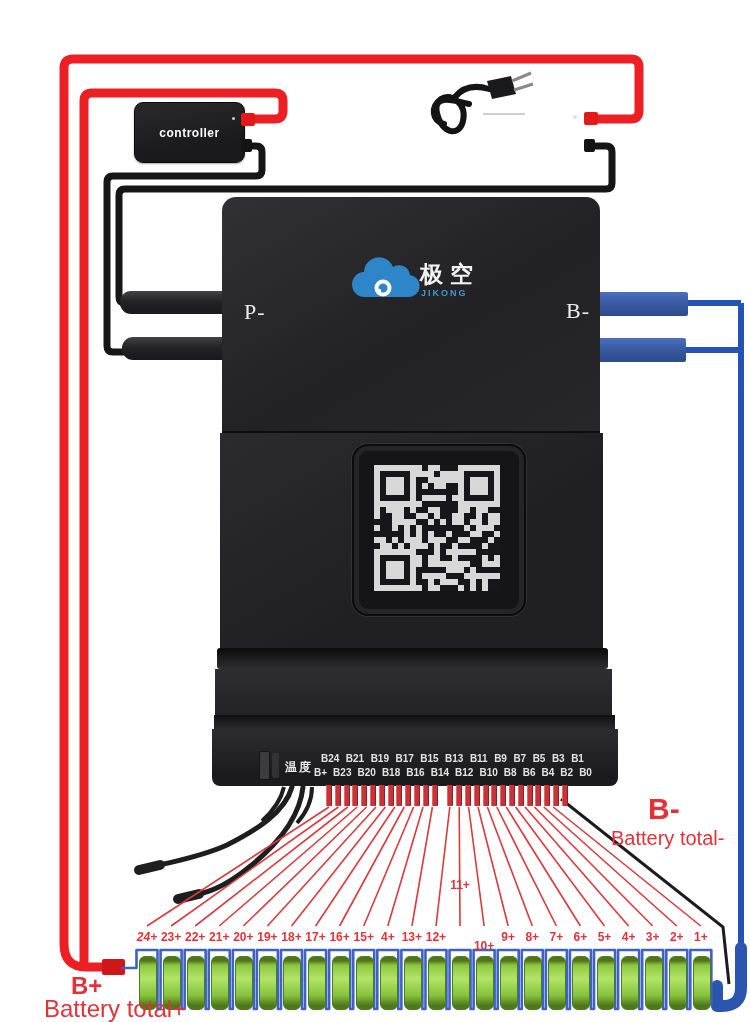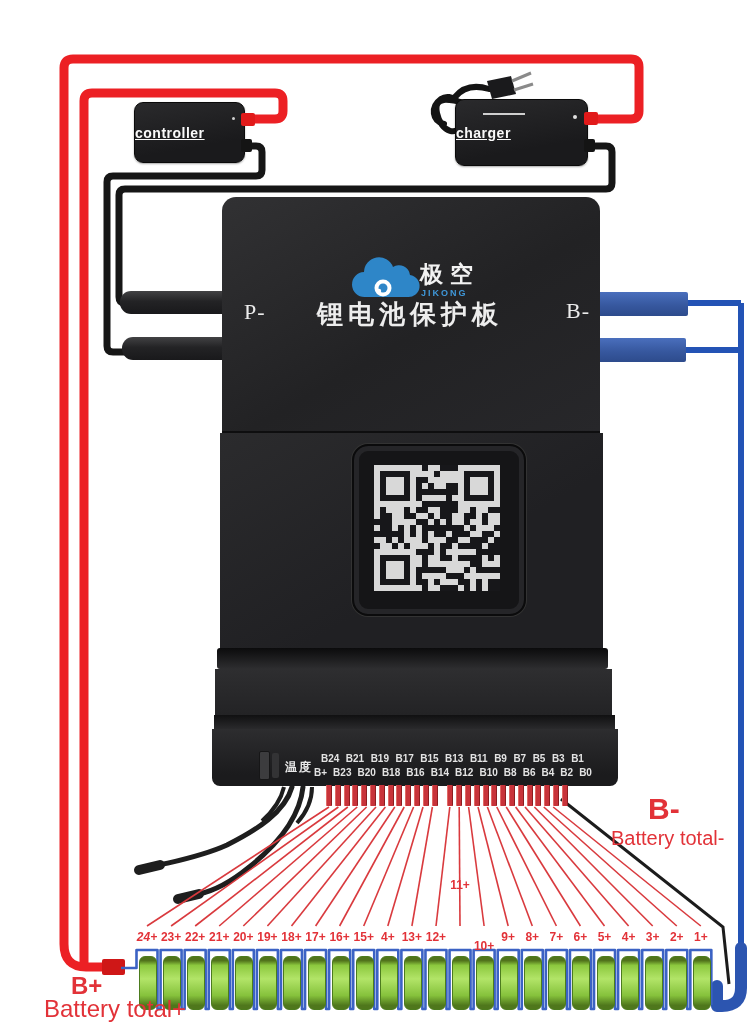--- a/index.html
+++ b/index.html
@@ -6,22 +6,22 @@
   .stage{position:relative;width:750px;height:1022px;background:#fff;overflow:hidden;
          font-family:"Liberation Sans",sans-serif;}
   .abs{position:absolute;}
   svg{position:absolute;left:0;top:0;overflow:visible;}
   
   :root{--wire-red:#ec2024;--wire-black:#161616;--wire-blue:#2c55b0;--ann-red:#e23238;
         --brand-blue:#2e86c8;}
   
   .devbox{position:absolute;background:linear-gradient(170deg,#2a2a2c,#1a1a1c 70%);
           border:1px solid #0a0a0a;border-radius:9px;color:#fafafa;display:flex;
-          align-items:center;font-size:14px;font-weight:600;
-          letter-spacing:.5px;z-index:6;box-shadow:0 1px 2px rgba(0,0,0,.35);text-decoration:underline;}
+          align-items:center;justify-content:center;font-size:12px;font-weight:600;
+          letter-spacing:.5px;z-index:6;box-shadow:0 1px 2px rgba(0,0,0,.35);}
   .stub{position:absolute;z-index:7;border-radius:2px;}
   
   .bsec{position:absolute;z-index:3;}
   .s1{left:222px;top:197px;width:378px;height:234px;border-radius:14px 14px 0 0;
       background:linear-gradient(150deg,#313133,#222224 55%,#27272a);border-bottom:2px solid #0e0e0f;}
   .s2{left:220px;top:433px;width:383px;height:215px;background:linear-gradient(150deg,#2b2b2d,#202023 60%);}
   .seamA{left:217px;top:648px;width:391px;height:21px;background:linear-gradient(#0b0b0c,#2e2e30);border-radius:3px;}
   .s3{left:215px;top:669px;width:397px;height:46px;background:linear-gradient(#2e2e30,#232325);}
   .seamB{left:214px;top:715px;width:401px;height:14px;background:linear-gradient(#101011,#2a2a2c);}
   .s4{left:212px;top:729px;width:406px;height:57px;border-radius:0 0 8px 8px;
@@ -136,21 +136,20 @@
   <svg class="abs" style="left:346px;top:249px;z-index:5" width="74" height="58" viewBox="0 0 74 58">
     <path fill="var(--brand-blue)" d="M19,48 a12.5,12.5 0 0 1 -1,-25 a15,15 0 0 1 29,-5 a11,11 0 0 1 17,8 a10.5,10.5 0 0 1 -3,22 z"></path>
     <circle cx="37" cy="39" r="8.5" fill="#fff"></circle>
     <circle cx="37" cy="39" r="4.5" fill="var(--brand-blue)"></circle>
     <circle cx="33" cy="42" r="2.2" fill="#fff"></circle>
   </svg>
   <div class="brandcn" style="left:420px;top:259px;">极空</div>
   <div class="branden" style="left:421px;top:288px;">JIKONG</div>
   <div class="ptxt" style="left:244px;top:299px;">P-</div>
   <div class="ptxt" style="left:566px;top:298px;">B-</div>
-  <div class="prodname" style="left:300px;top:297px;">锂电池保护板</div>
 
   <div class="qrpanel"></div>
   <svg class="abs" id="qr" style="left:374px;top:465px;z-index:6" width="126" height="126">
       <rect x="0" y="0" width="126" height="126" fill="#d8d8d8"></rect>
       <rect x="48" y="0" width="6" height="6" fill="#17171a"></rect>
       <rect x="66" y="0" width="6" height="6" fill="#17171a"></rect>
       <rect x="72" y="0" width="6" height="6" fill="#17171a"></rect>
       <rect x="78" y="0" width="6" height="6" fill="#17171a"></rect>
       <rect x="60" y="6" width="6" height="6" fill="#17171a"></rect>
       <rect x="42" y="12" width="6" height="6" fill="#17171a"></rect>
@@ -372,23 +371,20 @@
       <div class="cstub" style="left: 561.8px; top: 785px;"></div>
     </div>
 
   <div class="devbox" style="left:134px;top:102px;width:109px;height:59px;">
     <span>controller</span>
   </div>
   <div class="stub" style="left:241px;top:113px;width:14px;height:13px;background:#e11a1a;"></div>
   <div class="stub" style="left:241px;top:139px;width:11px;height:13px;background:#141414;"></div>
   <div class="led" style="left:232px;top:117px;width:3px;height:3px;background:#cfcfcf;"></div>
 
-  <div class="devbox" style="left:455px;top:99px;width:131px;height:65px;">
-    <span>charger</span>
-  </div>
   <div class="abs" style="left:483px;top:113px;width:42px;height:2px;background:#cfcfcf;z-index:7;"></div>
   <div class="led" style="left:573px;top:115px;width:4px;height:4px;background:#e0e0e0;"></div>
   <div class="stub" style="left:584px;top:112px;width:14px;height:13px;background:#e11a1a;"></div>
   <div class="stub" style="left:584px;top:139px;width:11px;height:13px;background:#141414;"></div>
 
   <div id="cells">
       <div class="cell" style="left: 139px; top: 956px;"></div>
       <div class="celllab" style="left: 130px; top: 930px; font-style: italic;">24+</div>
       <div class="cell" style="left: 163.08px; top: 956px;"></div>
       <div class="celllab" style="left: 154.08px; top: 930px;">23+</div>

